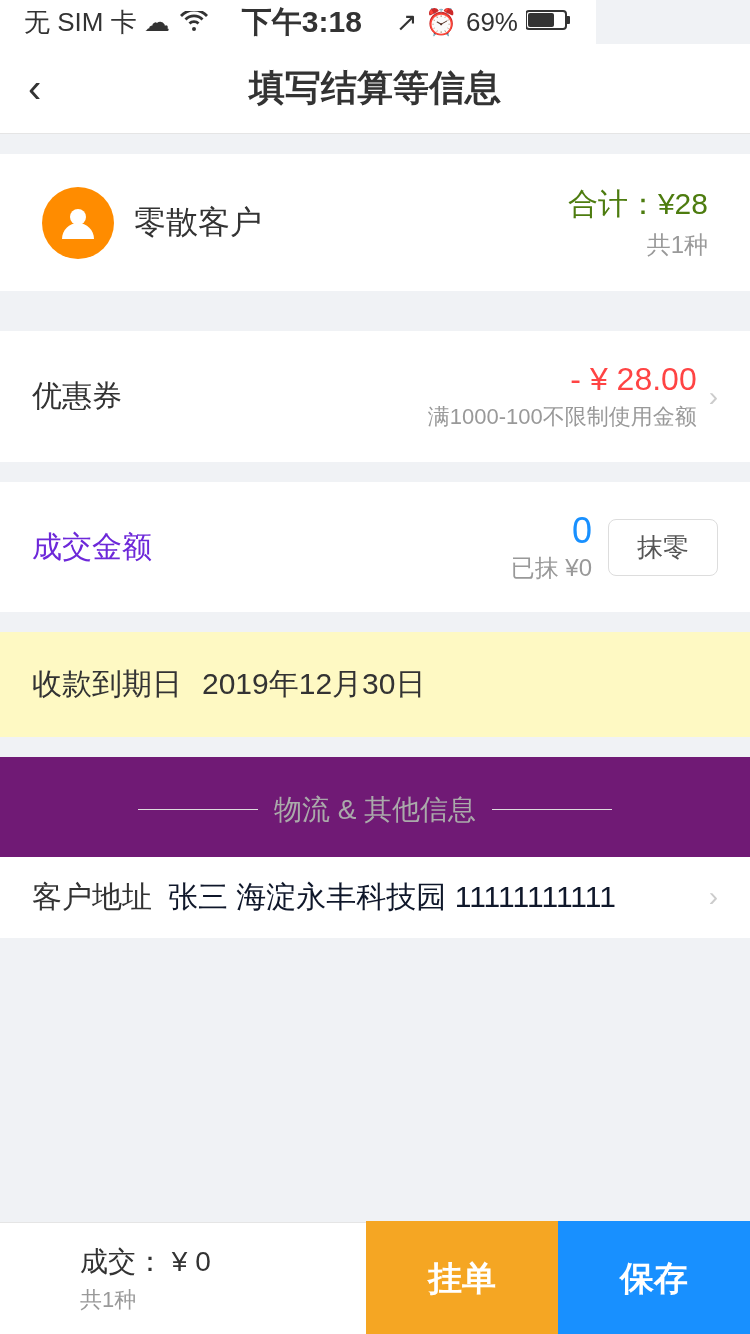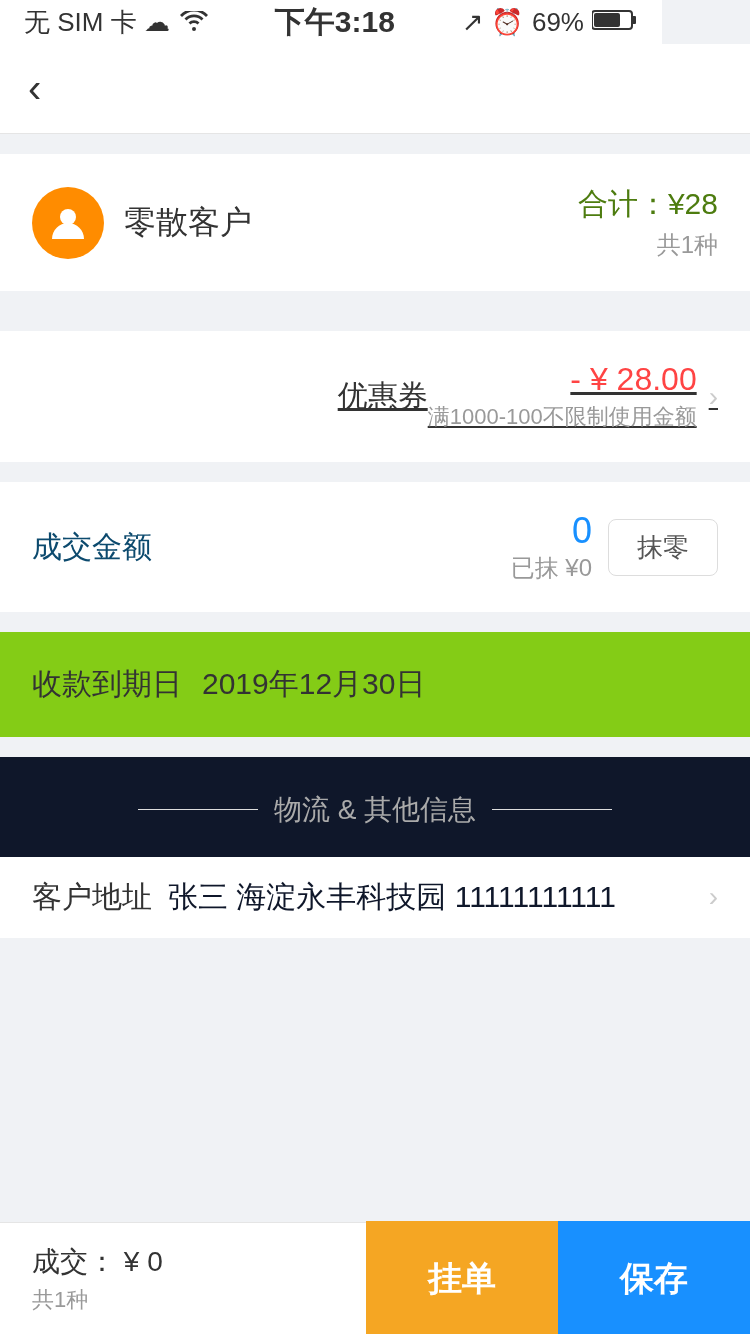--- a/index.html
+++ b/index.html
@@ -9,21 +9,21 @@
       min-height: 1334px;
       font-family: -apple-system, "PingFang SC", "Helvetica Neue", Arial, sans-serif;
       background: #f0f2f5;
       font-size: 28px;
       color: #333;
       position: relative;
     }
 
     
     .status-bar {
-      width: 662px;
+      width: 596px;
       height: 44px;
       background: #fff;
       display: flex;
       align-items: center;
       justify-content: space-between;
       padding: 0 24px;
       font-size: 26px;
       font-weight: 500;
     }
     .status-left { display: flex; align-items: center; gap: 10px; }
@@ -57,21 +57,21 @@
     
     .content {
       width: 750px;
       padding-bottom: 120px;
     }
 
     
     .customer-section {
       background: #fff;
       margin-top: 20px;
-      padding: 30px 32px;
+      padding: 30px 42px;
       display: flex;
       align-items: center;
       justify-content: space-between;
     }
     .customer-left {
       display: flex;
       align-items: center;
       gap: 20px;
     }
     .customer-avatar {
@@ -107,23 +107,22 @@
       margin-top: 4px;
     }
 
     
     .coupon-section {
       background: #fff;
       margin-top: 20px;
       padding: 30px 32px;
       display: flex;
       align-items: center;
-      justify-content: flex-end;
-      cursor: pointer;
-      text-decoration: underline;
+      justify-content: space-between;
+      cursor: pointer;
     }
     .coupon-label {
       font-size: 30px;
       color: #333;
     }
     .coupon-right {
       display: flex;
       align-items: center;
       gap: 12px;
     }
@@ -161,21 +160,21 @@
       display: flex;
       align-items: center;
       justify-content: space-between;
       border-bottom: 1px solid #f0f2f5;
     }
     .form-row:last-child {
       border-bottom: none;
     }
     .form-label {
       font-size: 30px;
-      color: #0c4a6e;
+      color: #6d28d9;
     }
     .form-right {
       display: flex;
       align-items: center;
       gap: 16px;
     }
     .amount-value {
       font-size: 36px;
       color: #1890ff;
       font-weight: 500;
@@ -219,38 +218,38 @@
       height: 48px;
       border-radius: 50%;
       background: #fff;
       position: absolute;
       right: 4px;
       box-shadow: 0 2px 6px rgba(0,0,0,0.3);
     }
 
     
     .due-date-row {
-      background: #84cc16;
+      background: #fef9c3;
       padding: 32px;
       display: flex;
       align-items: center;
       gap: 20px;
     }
     .due-date-label {
       font-size: 30px;
       color: #333;
     }
     .due-date-value {
       font-size: 30px;
       color: #333;
     }
 
     
     .logistics-section {
-      background: #0f172a;
+      background: #701a75;
       padding: 28px 32px;
       text-align: center;
     }
     .logistics-label {
       font-size: 28px;
       color: #aaa;
       position: relative;
       display: inline-flex;
       align-items: center;
       gap: 16px;
@@ -297,20 +296,21 @@
       width: 750px;
       height: 112px;
       background: #fff;
       display: flex;
       align-items: center;
       border-top: 1px solid #e5e5e5;
     }
     .bottom-info {
       flex: 1;
       padding: 0 32px;
+      margin-left: 48px;
     }
     .bottom-deal {
       font-size: 28px;
       color: #333;
     }
     .bottom-count {
       font-size: 22px;
       color: #999;
       margin-top: 4px;
     }
@@ -355,20 +355,21 @@
         <rect x="0" y="2" width="40" height="18" rx="3" ry="3" stroke="#333" stroke-width="2" fill="none"></rect>
         <rect x="40" y="7" width="4" height="8" rx="1" fill="#333"></rect>
         <rect x="2" y="4" width="26" height="14" rx="2" fill="#333"></rect>
       </svg>
     </span>
   </div>
 </div>
 
 <div class="nav-bar">
   <span class="nav-back">‹</span>
+  <span class="nav-title">填写结算等信息</span>
 </div>
 
 <div class="content">
 
   <div class="customer-section">
     <div class="customer-left">
       <div class="customer-avatar">
         <svg class="avatar-icon" viewBox="0 0 40 40">
           <circle cx="20" cy="14" r="8" fill="#fff"></circle>
           <path d="M4 36c0-8.8 7.2-16 16-16s16 7.2 16 16" fill="#fff"></path>

